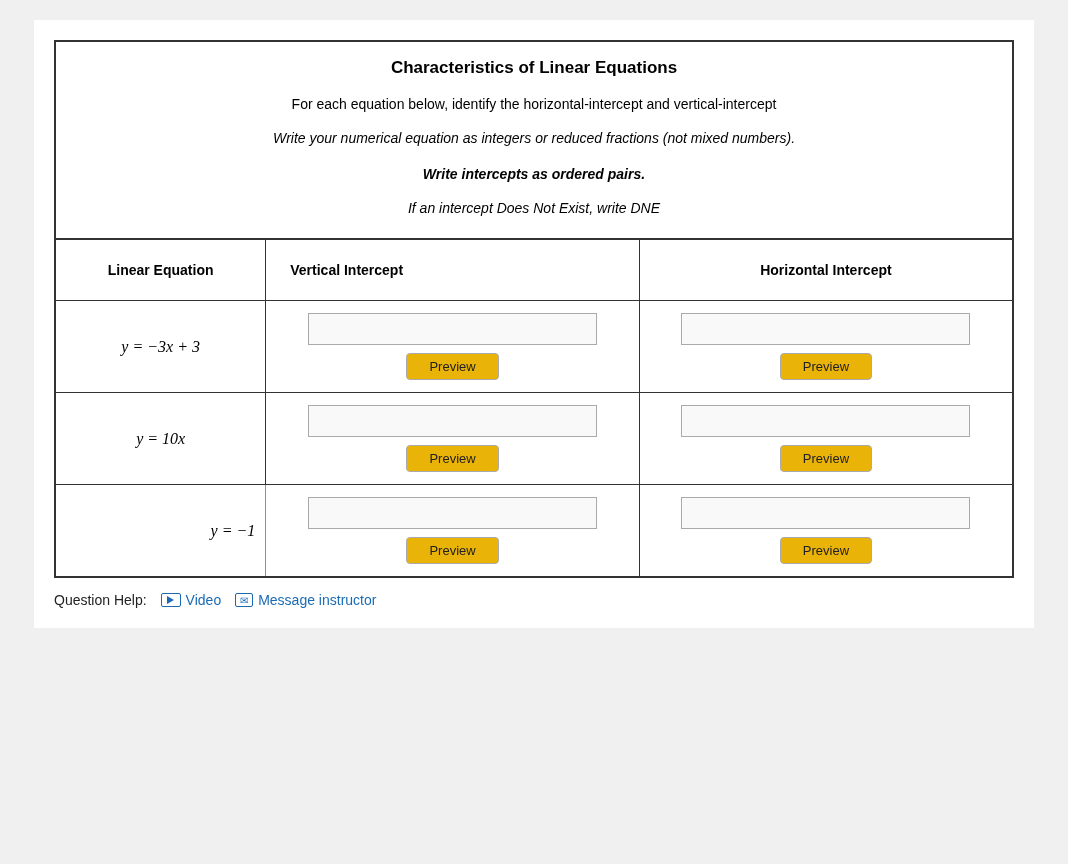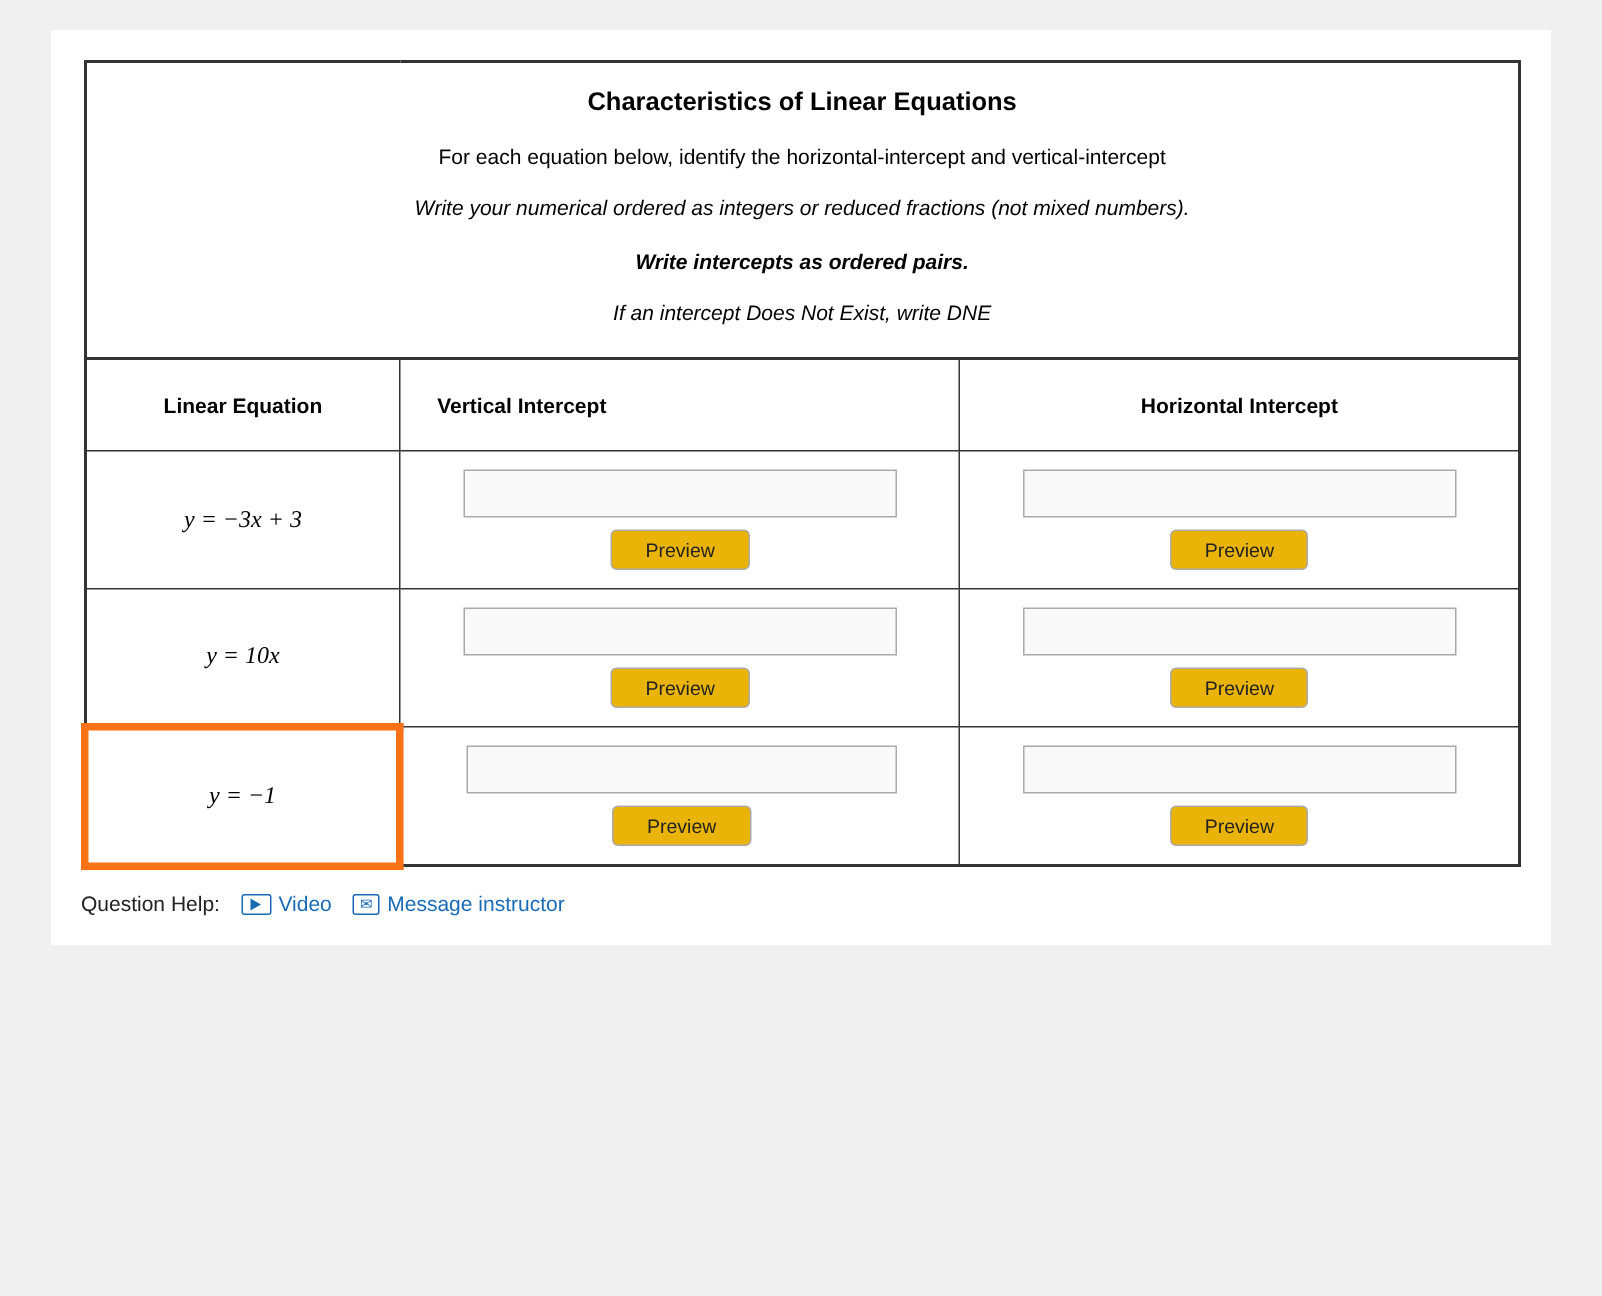--- a/index.html
+++ b/index.html
@@ -43,21 +43,21 @@
       display: flex;
       align-items: center;
       gap: 14px;
       color: #222;
     }
 
     .help-link {
       color: #1a6bb5;
       text-decoration: none;
       display: flex;
-      align-items: flex-end;
+      align-items: center;
       gap: 5px;
       cursor: pointer;
     }
 
     .video-icon {
       display: inline-flex;
       align-items: center;
       justify-content: center;
       width: 20px;
       height: 14px;
@@ -107,21 +107,21 @@
 
   <table class="outer-table">
 
     <tbody>
         <tr>
       <td colspan="3" style="padding: 16px 20px; border-bottom: 2px solid #333; text-align: center;">
         <div style="font-weight: bold; font-size: 17px; font-family: Arial, sans-serif; margin-bottom: 12px;">Characteristics of Linear Equations</div>
         <div style="font-family: Arial, sans-serif; font-size: 14px; line-height: 2; text-align: center;">
           <div>For each equation below, identify the horizontal-intercept and vertical-intercept</div>
           <div style="margin-top: 6px;">
-            <em>Write your numerical ordered as integers or reduced fractions (not mixed numbers).</em>
+            <em>Write your numerical equation as integers or reduced fractions (not mixed numbers).</em>
           </div>
           <div style="margin-top: 8px;">
             <strong><em>Write intercepts as ordered pairs.</em></strong>
           </div>
           <div style="margin-top: 6px;">
             <em>If an intercept Does Not Exist, write DNE</em>
           </div>
         </div>
       </td>
     </tr>
@@ -155,21 +155,21 @@
         <input type="text" style="width: 85%; height: 32px; border: 1px solid rgb(170, 170, 170); background: rgb(249, 249, 249); display: block; margin: 0px auto 8px; padding: 4px 8px; font-size: 14px;">
         <button class="preview-btn">Preview</button>
       </td>
       <td class="intercept-col" style="border: 1px solid #333; text-align: center; padding: 12px 16px;">
         <input type="text" style="width: 85%; height: 32px; border: 1px solid rgb(170, 170, 170); background: rgb(249, 249, 249); display: block; margin: 0px auto 8px; padding: 4px 8px; font-size: 14px;">
         <button class="preview-btn">Preview</button>
       </td>
     </tr>
 
     <tr class="data-row">
-      <td class="eq-col" style="border: 5px solid #f97316; text-align: center; padding: 20px 10px; font-size: 16px; font-style: italic;">
+      <td class="eq-col" style="border: 1px solid #f97316; text-align: right; padding: 20px 10px; font-size: 16px; font-style: italic;">
         <span>y = −1</span>
       </td>
       <td class="intercept-col" style="border: 1px solid #333; text-align: center; padding: 12px 16px;">
         <input type="text" style="width: 85%; height: 32px; border: 1px solid rgb(170, 170, 170); background: rgb(249, 249, 249); display: block; margin: 0px auto 8px; padding: 4px 8px; font-size: 14px;">
         <button class="preview-btn">Preview</button>
       </td>
       <td class="intercept-col" style="border: 1px solid #333; text-align: center; padding: 12px 16px;">
         <input type="text" style="width: 85%; height: 32px; border: 1px solid rgb(170, 170, 170); background: rgb(249, 249, 249); display: block; margin: 0px auto 8px; padding: 4px 8px; font-size: 14px;">
         <button class="preview-btn">Preview</button>
       </td>

